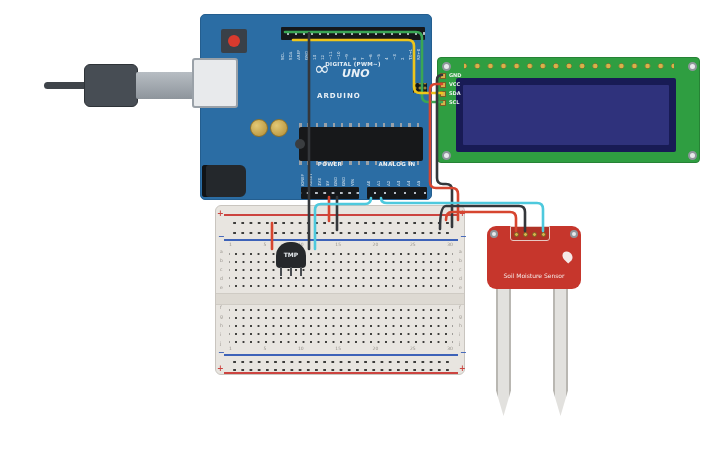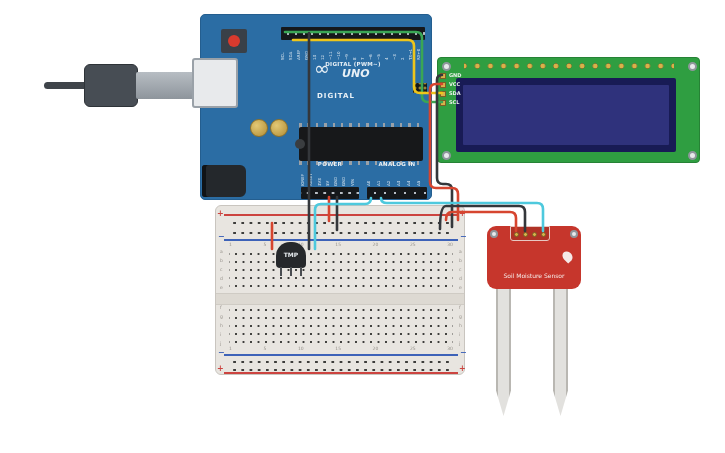--- a/index.html
+++ b/index.html
@@ -86,21 +86,21 @@
       <span>4</span>
       <span>~3</span>
       <span>2</span>
       <span>TX→1</span>
       <span>RX←0</span>
     </div>
     <div class="a caption" style="left:80px;top:46px;width:144px;">DIGITAL (PWM~)</div>
 
     <div class="a" style="left:113px;top:44px;font-size:19px;color:#e8f0f6;line-height:1;">∞</div>
     <div class="a" style="left:141px;top:52px;font-size:11px;font-weight:bold;font-style:italic;color:#e8f0f6;">UNO</div>
-    <div class="a" style="left:116px;top:77px;font-size:7px;font-weight:bold;letter-spacing:1px;color:#e8f0f6;">DIGITAL</div>
+    <div class="a" style="left:116px;top:77px;font-size:7px;font-weight:bold;letter-spacing:1px;color:#e8f0f6;">ARDUINO</div>
 
     <div class="a cap" style="left:49px;top:104px;width:18px;height:18px;"></div>
     <div class="a cap" style="left:69px;top:104px;width:18px;height:18px;"></div>
 
     <div class="a" style="left:212px;top:68px;width:14px;height:10px;background:#15181b;
                 background-image:radial-gradient(circle,#c9a83f 1.1px,transparent 1.3px);background-size:5px 5px;background-position:center;"></div>
 
     <div class="a iclegs" style="left:98px;top:108px;width:124px;height:5px;"></div>
     <div class="a iclegs" style="left:98px;top:145px;width:124px;height:5px;"></div>
     <div class="a" style="left:98px;top:112px;width:124px;height:34px;background:#17181a;border-radius:2px;">

